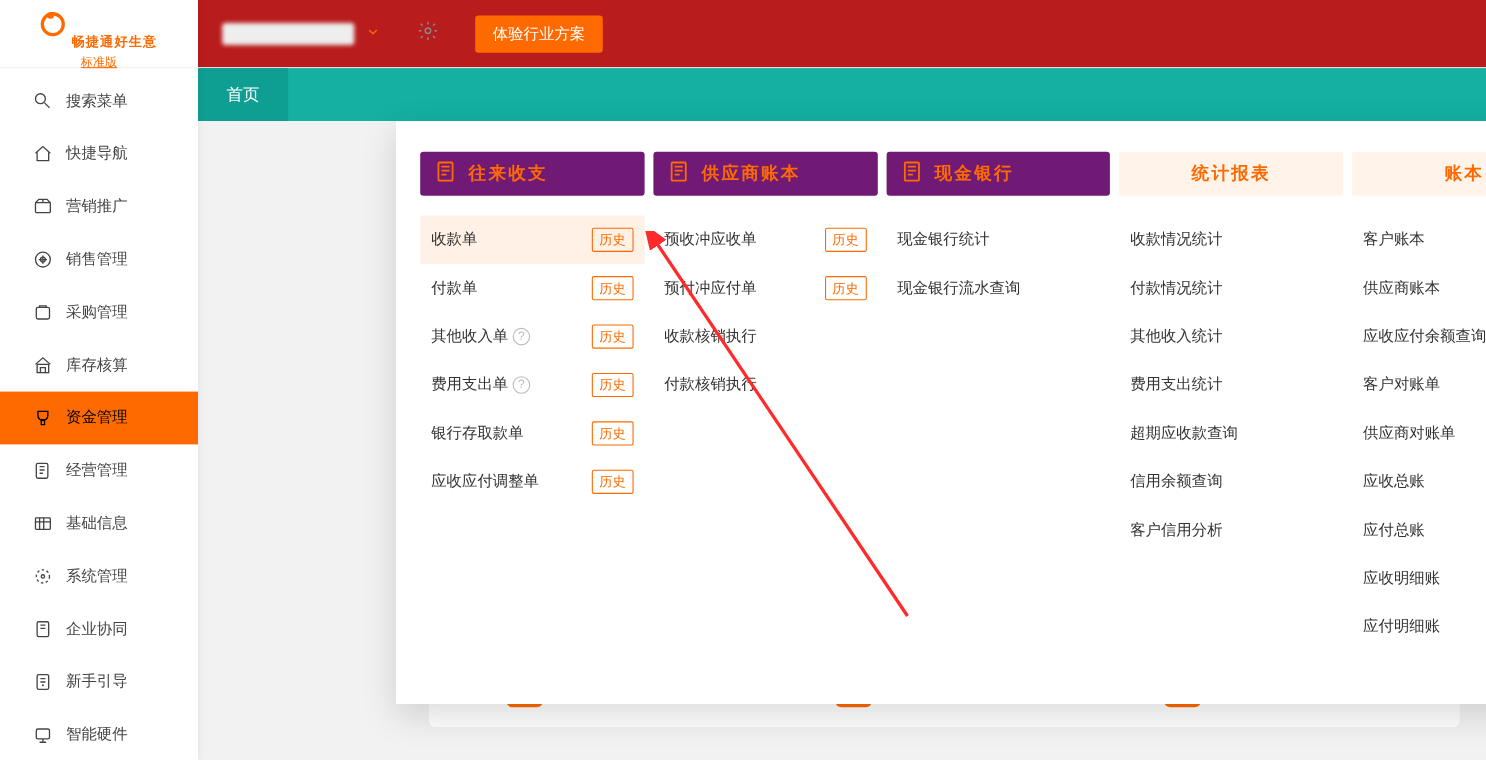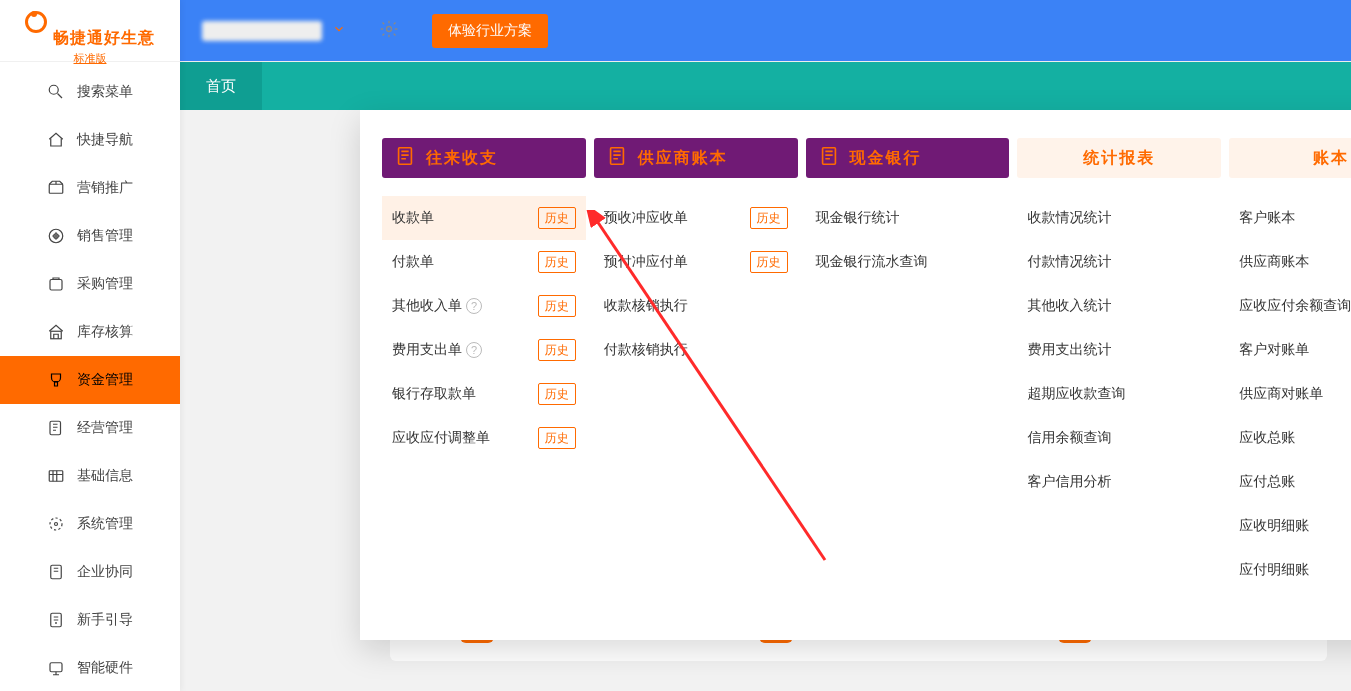--- a/index.html
+++ b/index.html
@@ -3,29 +3,29 @@
 <meta charset="utf-8">
 <style>
 * { margin: 0; padding: 0; box-sizing: border-box; font-family: "Microsoft YaHei", "PingFang SC", Arial, sans-serif; }
 html, body { width: 1351px; height: 691px; overflow: hidden; background: #f2f2f2; }
 .page { display: flex; width: 100%; height: 100%; }
 .sidebar { width: 180px; background: #fff; height: 100%; box-shadow: 2px 0 6px rgba(0,0,0,.05); position: relative; z-index: 5; display: flex; flex-direction: column; }
 .logo-box { height: 62px; display: flex; flex-direction: column; align-items: center; justify-content: center; border-bottom: 1px solid #f0f0f0; }
 .logo-row { display:flex; align-items:center; gap:6px;}
 .logo-row .glyph { width:22px; height:22px; border-radius:50%; border:3px solid #ff6a00; position:relative;}
 .logo-row .glyph::after { content:''; position:absolute; left:3px; top:-3px; width:6px; height:6px; background:#ff6a00; border-radius:50%; }
-.logo-text { color:#ff6a00; font-size:16px; font-weight:700; letter-spacing:1px;margin-top:32px;}
+.logo-text { color:#ff6a00; font-size:12px; font-weight:700; letter-spacing:1px;margin-top:32px;}
 .logo-sub { color:#ff6a00; font-size:11px; margin-top:2px;text-decoration:underline; }
 .nav { flex:1; overflow:hidden; padding-top:6px;}
-.nav-item { height:48px; display:flex; align-items:center; padding-left:47px; font-size:14px; color:#444; cursor:pointer; gap:12px;text-align:right;}
+.nav-item { height:48px; display:flex; align-items:center; padding-left:30px; font-size:14px; color:#444; cursor:pointer; gap:12px;text-align:right;}
 .nav-item.active { background:#ff6a00; color:#000000;}
 .nav-item .ic { width:18px; height:18px; display:flex; align-items:center; justify-content:center; color:inherit;}
 .nav-item svg { width:18px; height:18px; stroke:currentColor; fill:none; stroke-width:1.6;}
 .main { flex:1; display:flex; flex-direction:column; position:relative; }
-.topbar { height:62px; background:#3b82f6; display:flex; align-items:center; padding:0 22px; gap:33px; border-bottom:1px solid #eee;}
+.topbar { height:62px; background:#b91c1c; display:flex; align-items:center; padding:0 22px; gap:33px; border-bottom:1px solid #eee;}
 .company-select { display:flex; align-items:center; gap:10px; color:#999; font-size:14px; }
 .company-select .mask { width:120px; height:20px; background:#eee; filter:blur(2px); border-radius:3px;}
 .company-select .caret { color:#ff6a00;}
 .gear { color:#888; }
 .btn-primary { background:#ff6a00; color:#fff; border:none; height:34px; padding:0 16px; border-radius:3px; font-size:14px; cursor:pointer;}
 .tabbar { height:48px; background:#14b0a2; display:flex; padding-left:0;}
 .tabbar .tab { height:100%; padding:0 26px; color:#fff; display:flex; align-items:center; font-size:15px; background:#0f9e92;}
 .content { flex:1; position:relative; padding:18px 24px; background:#f2f2f2;}
 .right-hints { position:absolute; right:0; top:136px; width:72px; font-size:13px; color:#666; line-height:32px;}
 .right-hints .hb { color:#333; }

